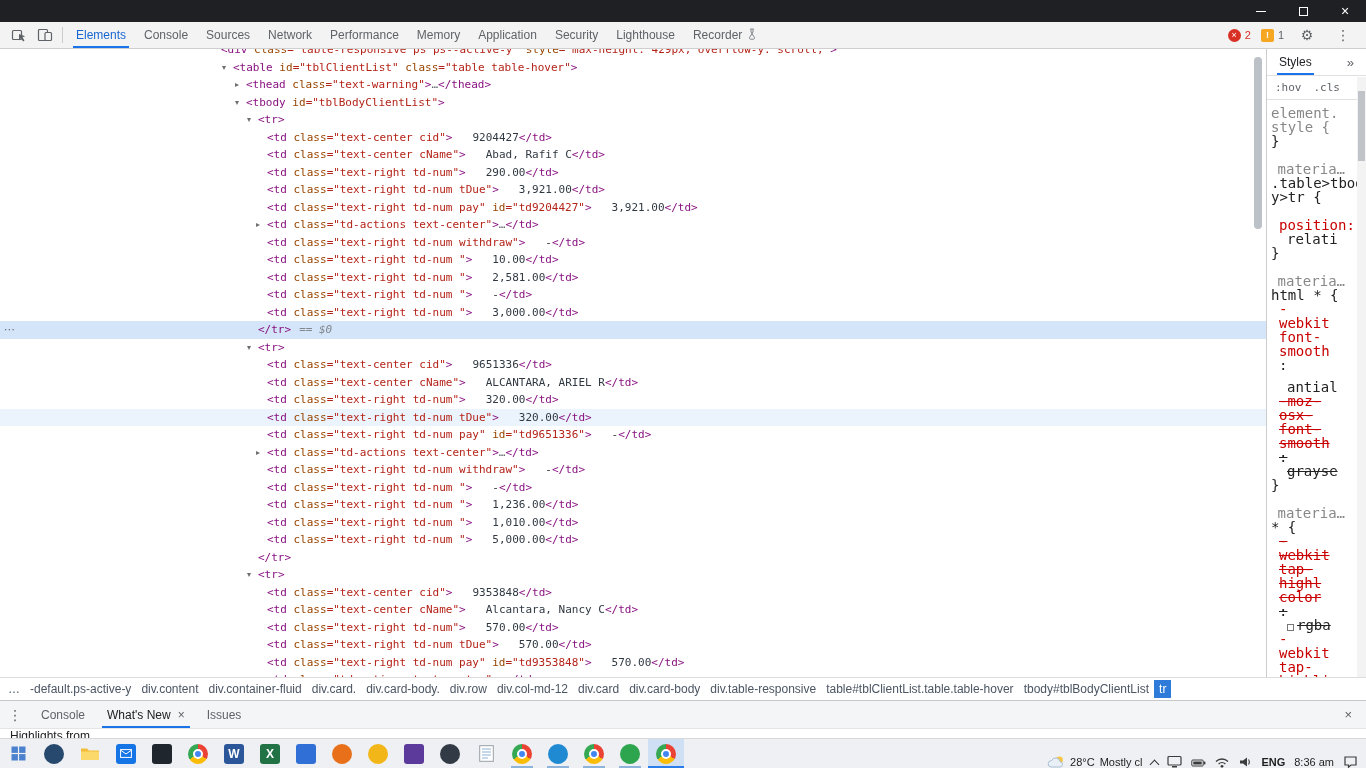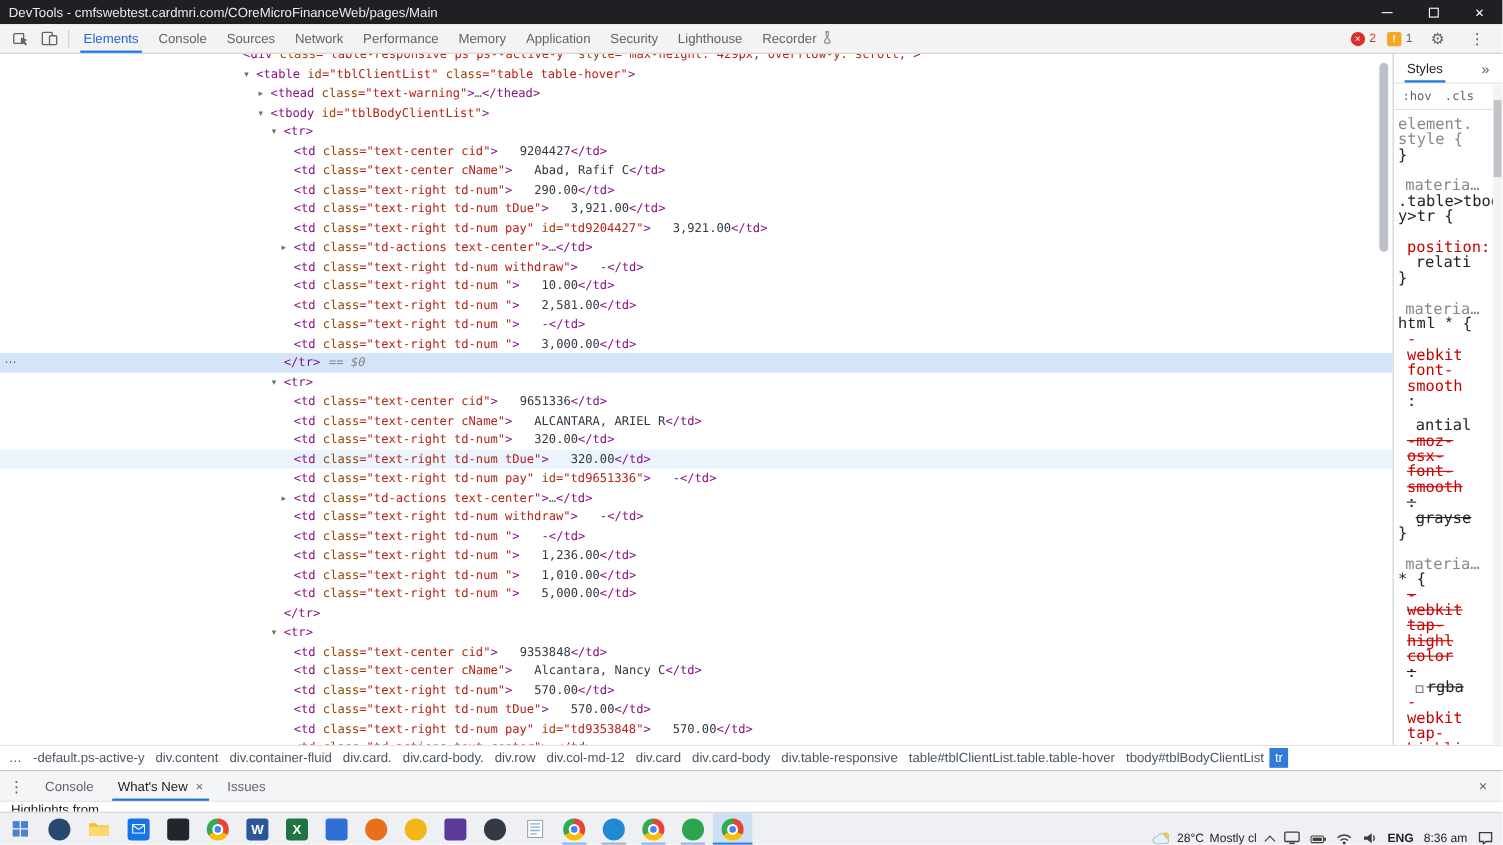--- a/index.html
+++ b/index.html
@@ -133,21 +133,20 @@
     transform:rotate(45deg); margin-top:3px; }
   .tray-ic { display:flex; align-items:center; }
   .lang { font-weight:bold; }
 </style>
 </head>
 <body>
 
 <div class="window">
 
   <div class="titlebar">
-    <span class="title">DevTools - cmfswebtest.cardmri.com/COreMicroFinanceWeb/pages/Main</span>
     <div class="win-controls">
       <div class="wc">
           <div class="glyph-min"></div>
         </div>
       <div class="wc">
           <div class="glyph-max"></div>
         </div>
       <div class="wc">
           <span class="glyph-close">×</span>
         </div>
@@ -278,21 +277,21 @@
           <div class="css-line" style="padding-left: 4px;"><span class="css-txt c-blank"></span></div>
           <div class="css-line right" style="padding-left: 4px;"><span class="css-txt c-link">materia…</span></div>
           <div class="css-line" style="padding-left: 4px;"><span class="css-txt c-sel">.table&gt;tbod</span></div>
           <div class="css-line" style="padding-left: 4px;"><span class="css-txt c-sel">y&gt;tr {</span></div>
           <div class="css-line" style="padding-left: 4px;"><span class="css-txt c-blank"></span></div>
           <div class="css-line" style="padding-left: 12px;"><span class="css-txt c-prop">position:</span></div>
           <div class="css-line" style="padding-left: 20px;"><span class="css-txt c-val">relati</span></div>
           <div class="css-line" style="padding-left: 4px;"><span class="css-txt c-plain">}</span></div>
           <div class="css-line" style="padding-left: 4px;"><span class="css-txt c-blank"></span></div>
           <div class="css-line right" style="padding-left: 4px;"><span class="css-txt c-link">materia…</span></div>
-          <div class="css-line" style="padding-left: 4px; font-family: Liberation Mono, monospace;"><span class="css-txt c-sel">html * {</span></div>
+          <div class="css-line" style="padding-left: 4px;"><span class="css-txt c-sel">html * {</span></div>
           <div class="css-line" style="padding-left: 12px;"><span class="css-txt c-prop">-</span></div>
           <div class="css-line" style="padding-left: 12px;"><span class="css-txt c-prop">webkit</span></div>
           <div class="css-line" style="padding-left: 12px;"><span class="css-txt c-prop">font-</span></div>
           <div class="css-line" style="padding-left: 12px;"><span class="css-txt c-prop">smooth</span></div>
           <div class="css-line" style="padding-left: 12px;"><span class="css-txt c-plain">:</span></div>
           <div class="css-line" style="padding-left: 20px; margin-top: 8px;"><span class="css-txt c-val">antial</span></div>
           <div class="css-line struck" style="padding-left: 12px;"><span class="css-txt c-prop">-moz-</span></div>
           <div class="css-line struck" style="padding-left: 12px;"><span class="css-txt c-prop">osx-</span></div>
           <div class="css-line struck" style="padding-left: 12px;"><span class="css-txt c-prop">font-</span></div>
           <div class="css-line struck" style="padding-left: 12px;"><span class="css-txt c-prop">smooth</span></div>

